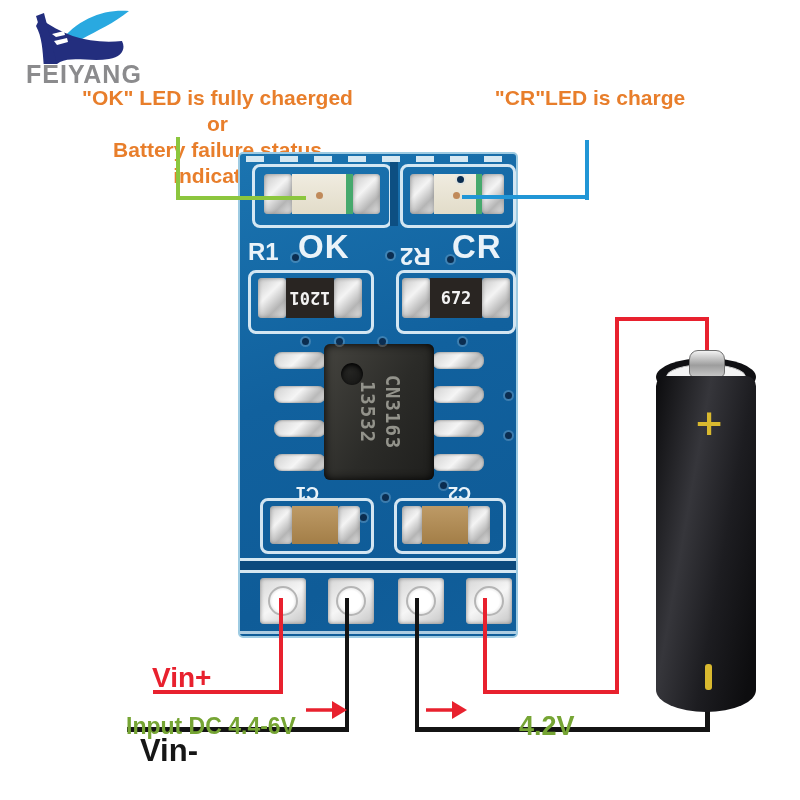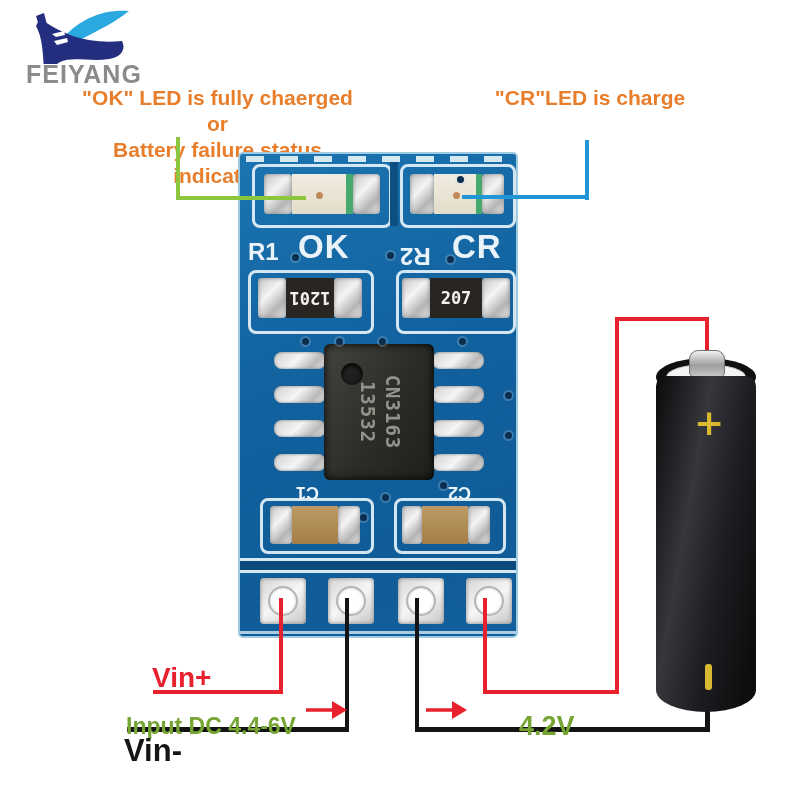--- a/index.html
+++ b/index.html
@@ -141,21 +141,21 @@
 
     <div class="silk-rect" style="left:8px;top:116px;width:120px;height:58px;"></div>
     <div class="res-comp" style="left:18px;top:124px;">
       <div class="solder" style="width:28px;"></div>
       <div class="res-body rot180" style="width:48px;">1201</div>
       <div class="solder" style="width:28px;"></div>
     </div>
     <div class="silk-rect" style="left:156px;top:116px;width:114px;height:58px;"></div>
     <div class="res-comp" style="left:162px;top:124px;">
       <div class="solder" style="width:28px;"></div>
-      <div class="res-body" style="width:52px;">207</div>
+      <div class="res-body" style="width:52px;">672</div>
       <div class="solder" style="width:28px;"></div>
     </div>
 
     <div class="ic-pad" style="left:34px;top:198px;"></div>
     <div class="ic-pad" style="left:34px;top:232px;"></div>
     <div class="ic-pad" style="left:34px;top:266px;"></div>
     <div class="ic-pad" style="left:34px;top:300px;"></div>
     <div class="ic-pad" style="left:192px;top:198px;"></div>
     <div class="ic-pad" style="left:192px;top:232px;"></div>
     <div class="ic-pad" style="left:192px;top:266px;"></div>
@@ -238,21 +238,21 @@
 
   <div id="bat-shoulder"></div>
   <div id="bat-face"></div>
   <div id="bat-button"></div>
   <div id="bat-body"></div>
   <div id="bat-plus">+</div>
   <div id="bat-minus"></div>
 
   <div class="abs lbl-red" style="left:152px;top:662px;">Vin+</div>
   <div class="abs lbl-green" style="left:126px;top:699px;">Input DC 4.4-6V</div>
-  <div class="abs lbl-black" style="left:124px;top:733px;">Vin-</div>
+  <div class="abs lbl-black" style="left:140px;top:733px;">Vin-</div>
   <div class="abs lbl-green" style="left:519px;top:697px;font-size:27px;">4.2V</div>
 
   <svg class="abs" style="left:304px;top:698px;" width="44" height="24" viewBox="0 0 44 24">
     <line x1="2" y1="12" x2="30" y2="12" stroke="#e8212e" stroke-width="3.5"></line>
     <polygon points="28,3 43,12 28,21" fill="#e8212e"></polygon>
   </svg>
   <svg class="abs" style="left:424px;top:698px;" width="44" height="24" viewBox="0 0 44 24">
     <line x1="2" y1="12" x2="30" y2="12" stroke="#e8212e" stroke-width="3.5"></line>
     <polygon points="28,3 43,12 28,21" fill="#e8212e"></polygon>
   </svg>

